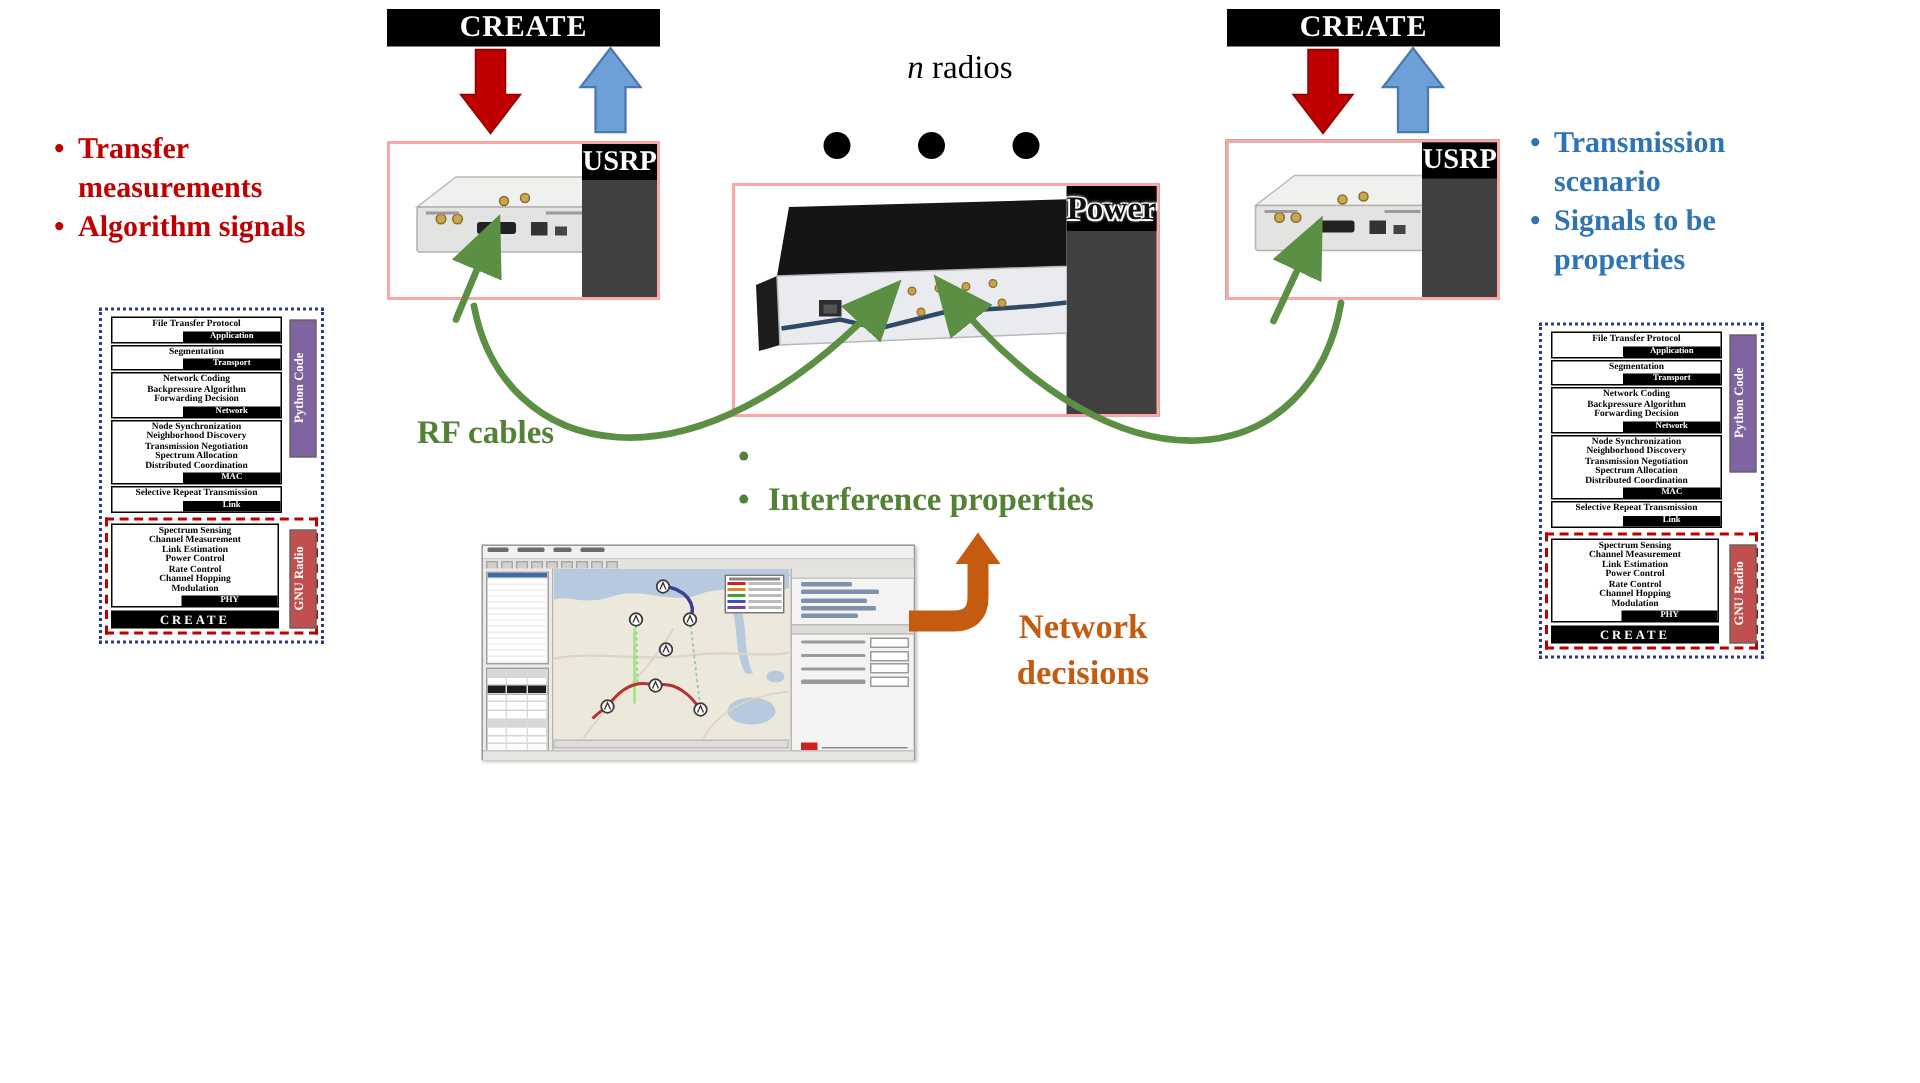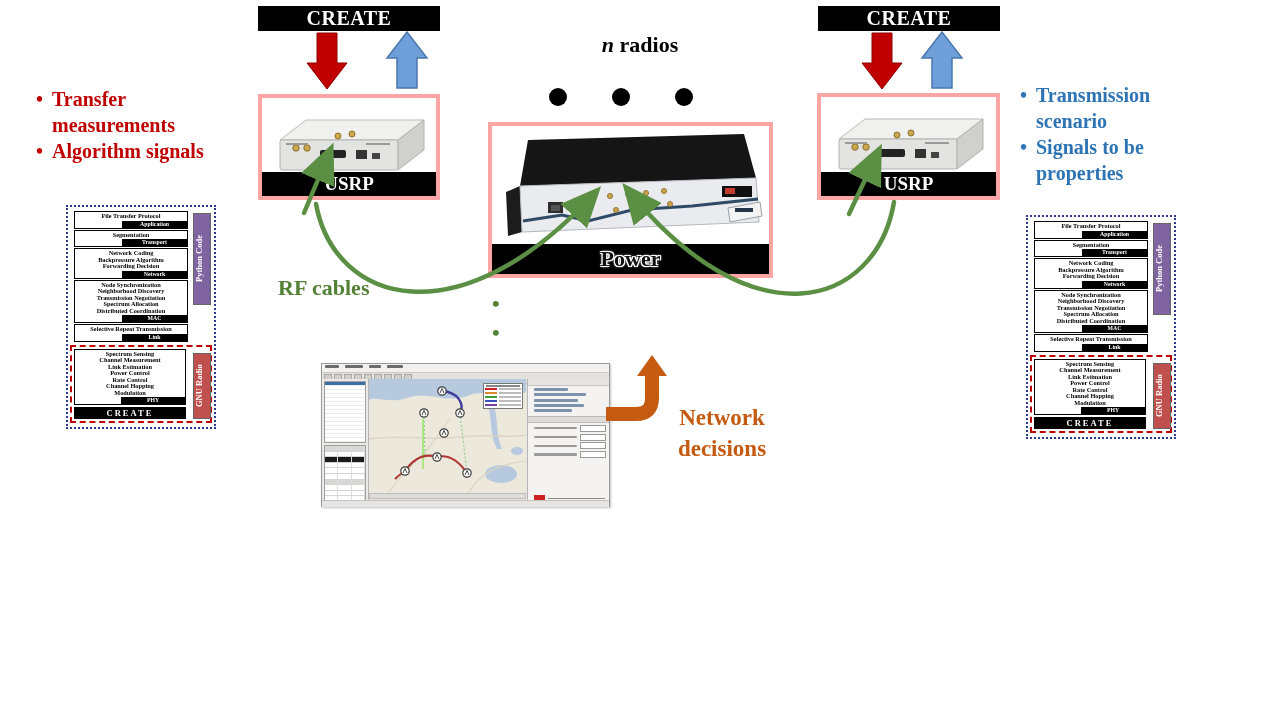--- a/index.html
+++ b/index.html
@@ -3,33 +3,33 @@
 <meta charset="utf-8">
 <style>
   html,body{margin:0;padding:0;background:#fff;}
   #canvas{position:relative;width:1280px;height:582px;background:#fff;overflow:hidden;
           font-family:"Liberation Serif",serif;}
   .abs{position:absolute;}
   
   .banner{position:absolute;background:#000;color:#fff;text-align:center;
           font-weight:bold;font-size:20px;line-height:25px;letter-spacing:.5px;}
   
-  .devframe{position:absolute;background:#404040;border:4px solid #fca5a5;box-sizing:border-box;
-            display:flex;flex-direction:column;}
+  .devframe{position:absolute;background:#404040;border:2px solid #fca5a5;box-sizing:border-box;
+            display:flex;}
   .devphoto{flex:1;position:relative;overflow:hidden;background:#fff;}
   .devbar{background:#000;color:#fff;text-align:center;font-weight:bold;}
   .usrp-bar{height:24px;font-size:19px;line-height:24px;}
   .rfnest-bar{height:30px;font-size:22px;line-height:30px;color:#111;
               text-shadow:0 0 3px #fff,0 0 3px #fff,1px 1px 0 #fff,-1px -1px 0 #fff,1px -1px 0 #fff,-1px 1px 0 #fff;}
   
   .ann{position:absolute;font-weight:bold;font-size:20px;line-height:1.3;}
   .ann .row{display:flex;}
   .ann .bu{width:16px;flex:0 0 16px;}
   .grn{color:#538135;}
-  .nradios{position:absolute;font-weight:bold;font-size:22px;color:#000;text-align:center;}
+  .nradios{position:absolute;font-weight:normal;font-size:22px;color:#000;text-align:center;}
   .nradios i{font-style:italic;}
   .netscen{position:absolute;color:#C55A11;font-weight:bold;font-size:23px;line-height:1.35;text-align:center;}
   
   .stack{position:absolute;width:150px;border:2px dotted #2b3990;background:#fff;
          box-sizing:border-box;padding:4px 26px 4px 6px;display:flex;flex-direction:column;gap:1px;}
   .layer{border:1px solid #000;background:#fff;padding:1px 0 0 0;}
   .lit{font-weight:bold;font-size:6.3px;line-height:6.5px;text-align:center;white-space:nowrap;color:#000;}
   .lbar{margin-left:auto;margin-top:1px;background:#000;color:#fff;width:58%;height:7px;
         font-weight:bold;font-size:5.8px;line-height:7px;text-align:center;}
   .gnu{border:2px dashed #c00000;margin:2px -24px 0 -4px;padding:2px 24px 2px 2px;position:relative;}
@@ -173,20 +173,21 @@
     <div class="devbar rfnest-bar">Power</div>
   </div>
 
   <div class="ann grn" style="left:278px;top:274px;font-size:22px;">RF cables</div>
   <div class="ann grn" style="left:492px;top:290px;width:310px;font-size:22px;">
     <div class="row">
       <span class="bu" style="flex-basis:20px;width:20px;">•</span>
     </div>
     <div class="row">
       <span class="bu" style="flex-basis:20px;width:20px;">•</span>
+      <span>Interference properties</span>
     </div>
   </div>
 
   <div class="netscen" style="left:663px;top:402px;width:118px;">
     <div>Network</div>
     <div>decisions</div>
   </div>
 
   <div class="stack" style="left:66px;top:205px;" id="stack-left">
       <div class="layer">

